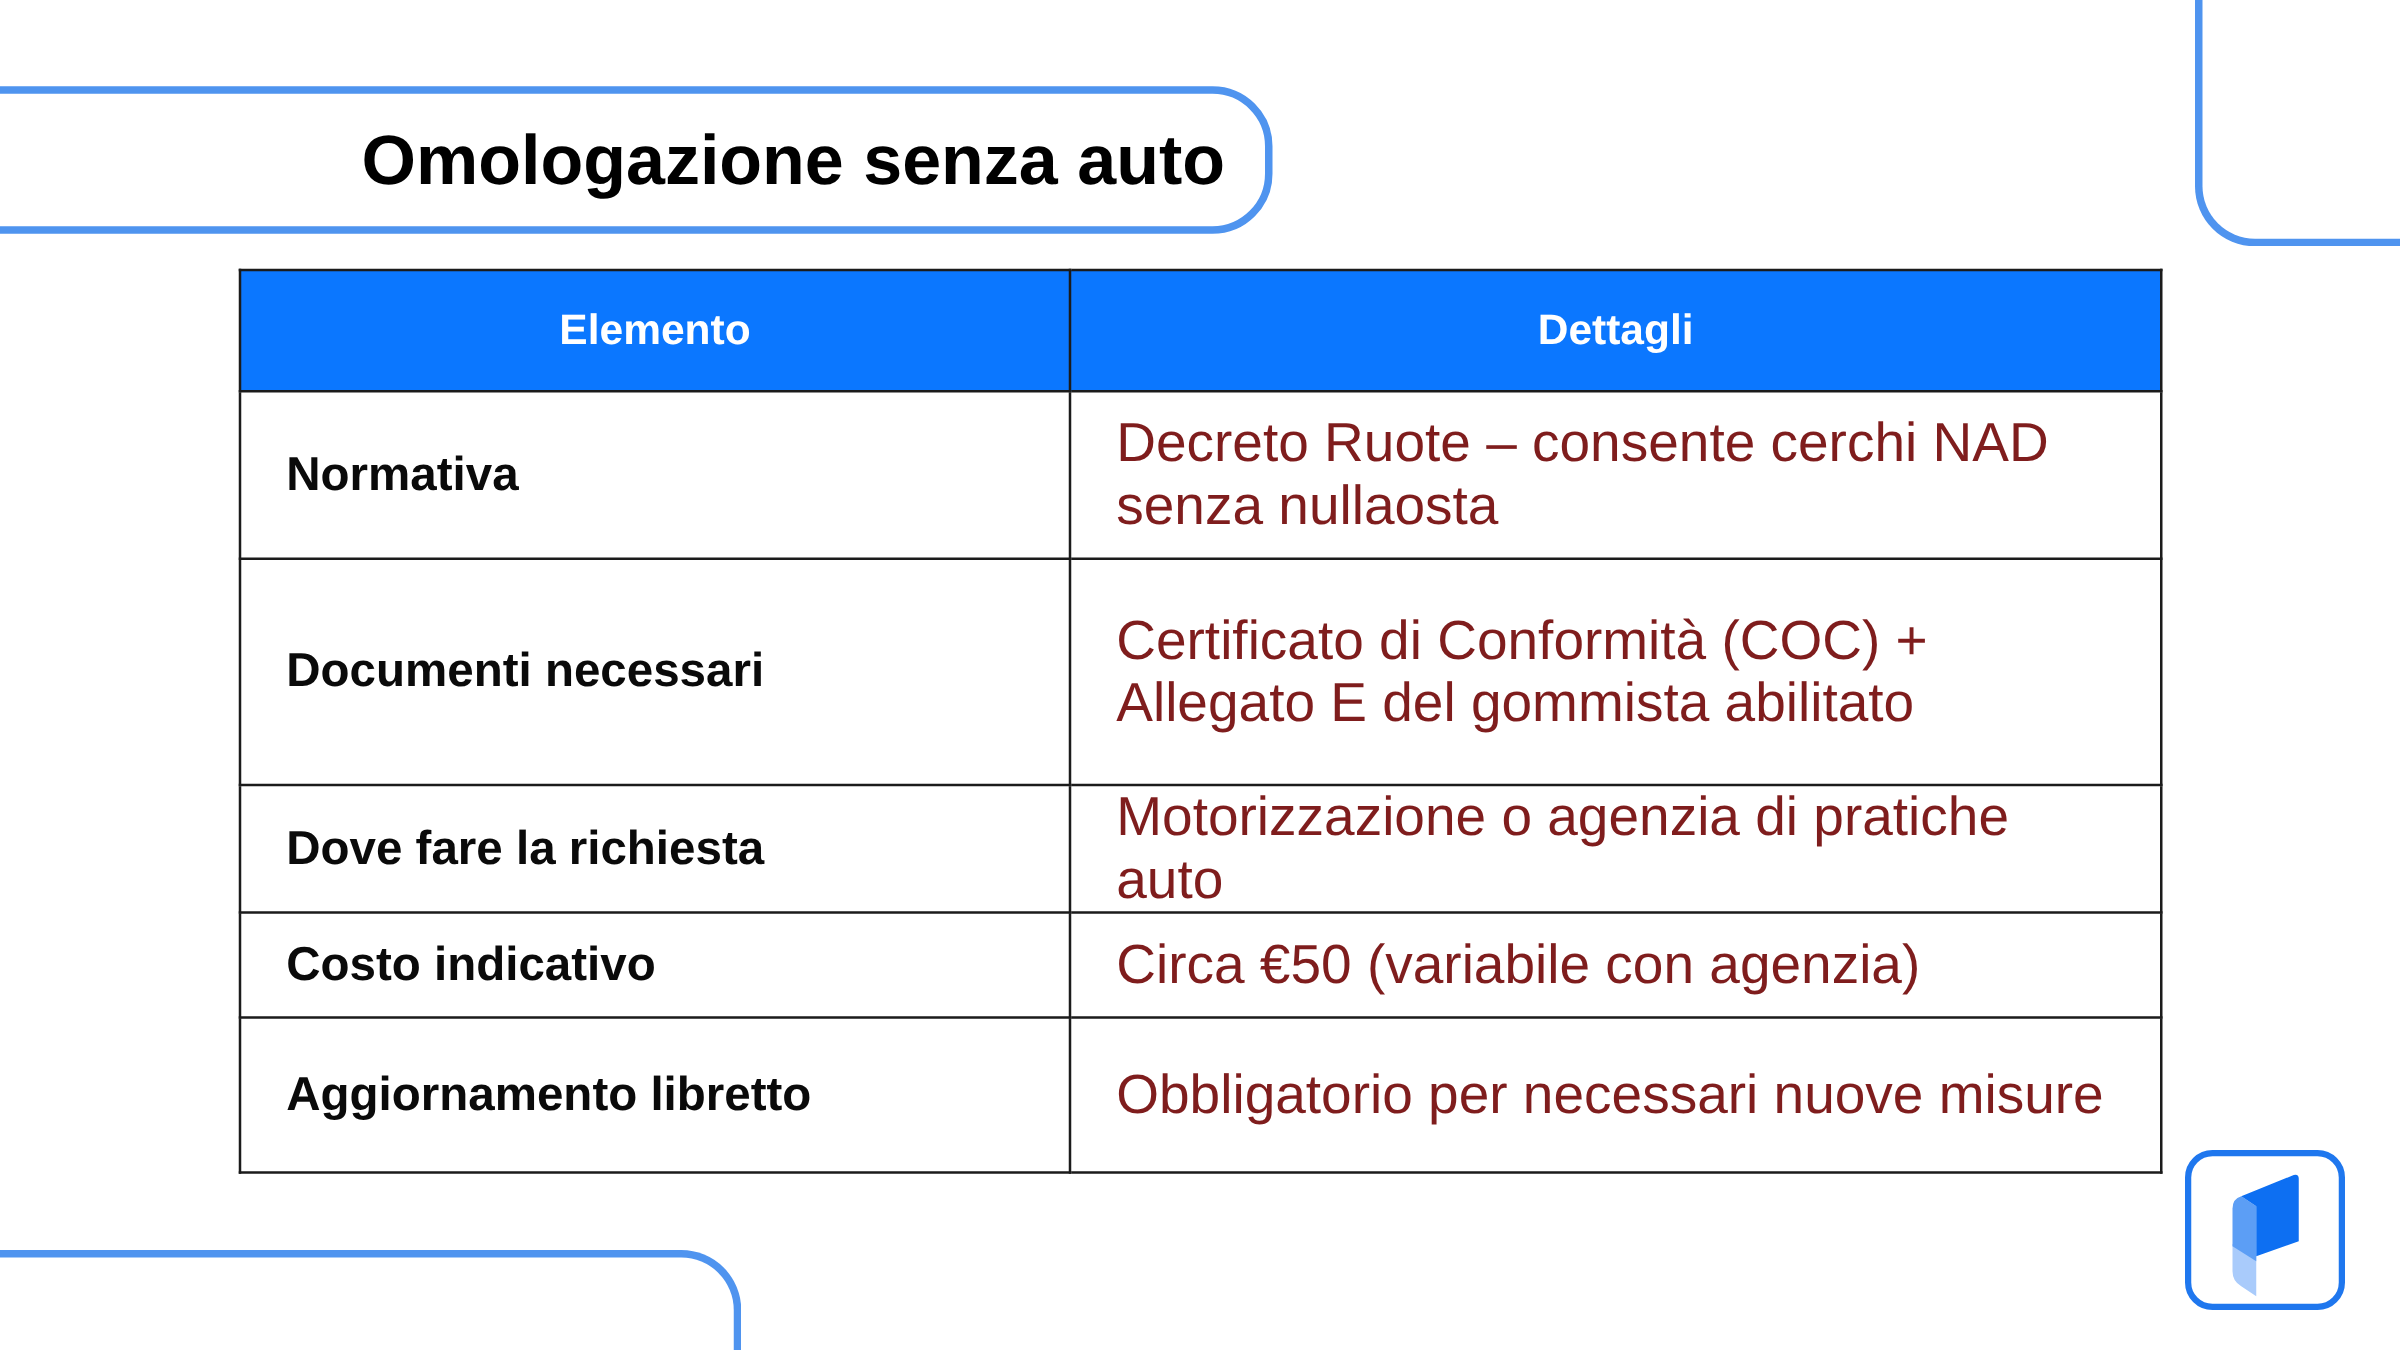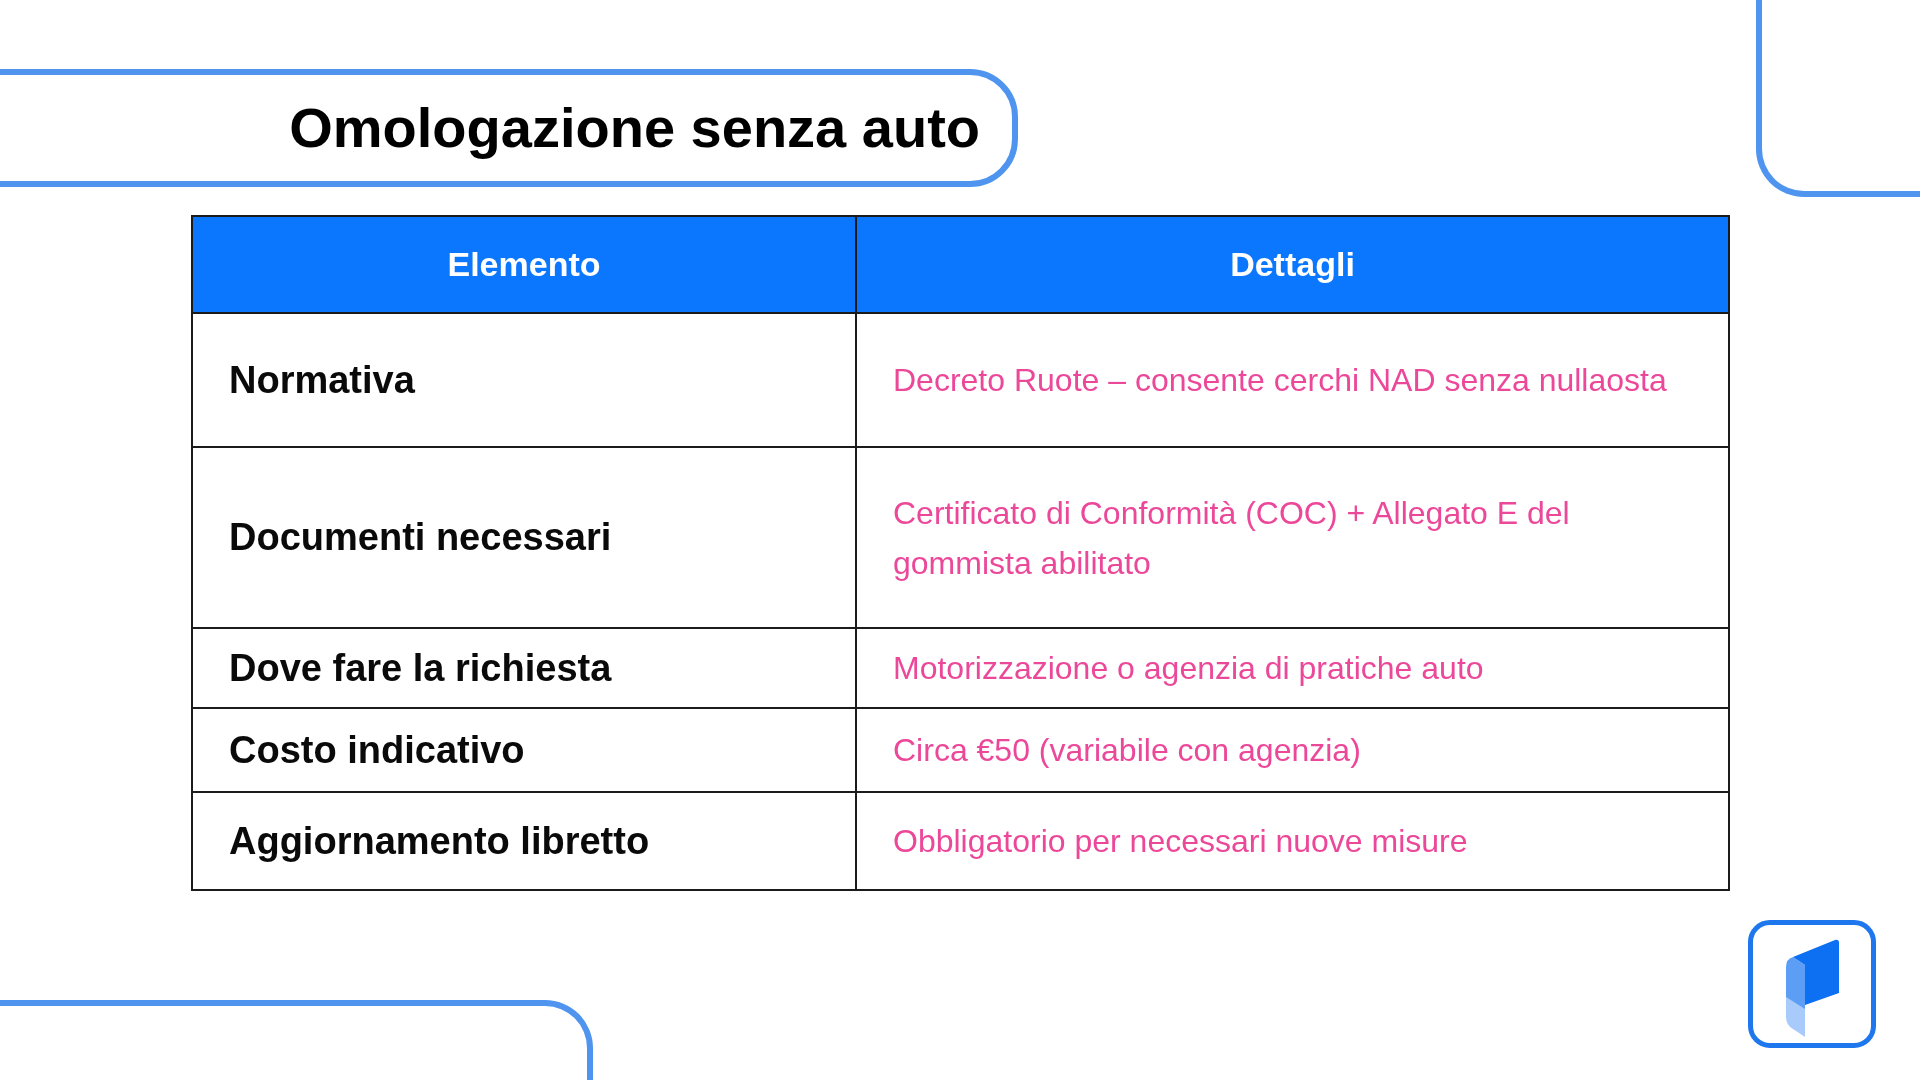--- a/index.html
+++ b/index.html
@@ -84,31 +84,31 @@
       font-weight: bold;
     }
     .table thead th.h1 { text-align: center; }
     .table thead th.h2 { text-align: center; }
     .table tbody td.k {
       font-size: 38px;
       font-weight: bold;
       color: #0a0a0a;
     }
     .table tbody td.v {
-      font-size: 32px;
+      font-size: 44px;
       font-weight: normal;
       line-height: 50px;
-      color: #ec4899;
+      color: #7f1d1d;
       margin-top: 43px;
     }
     .r1 { height: 134px; }
     .r2 { height: 181px; border-radius: 21px; }
     .r3 { height: 80px; border-radius: 21px; }
     .r4 { height: 84px; }
-    .r5 { height: 98px; }
+    .r5 { height: 124px; }
 
     .logo {
       position: absolute;
       left: 1748px;
       top: 920px;
       width: 128px;
       height: 128px;
       box-sizing: border-box;
       border: 5px solid #1f77ee;
       border-radius: 22px;

